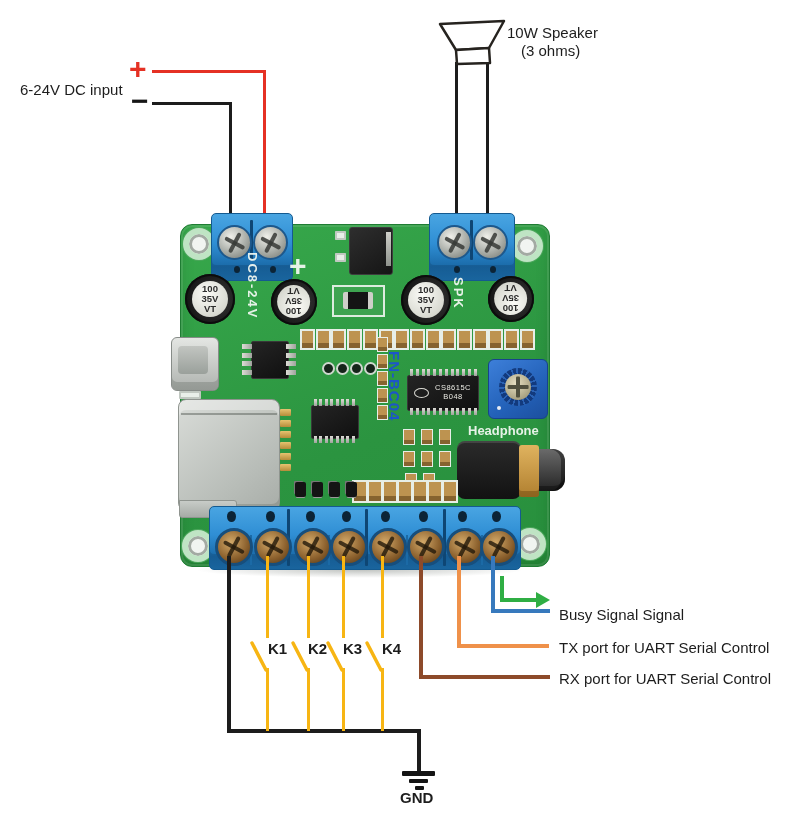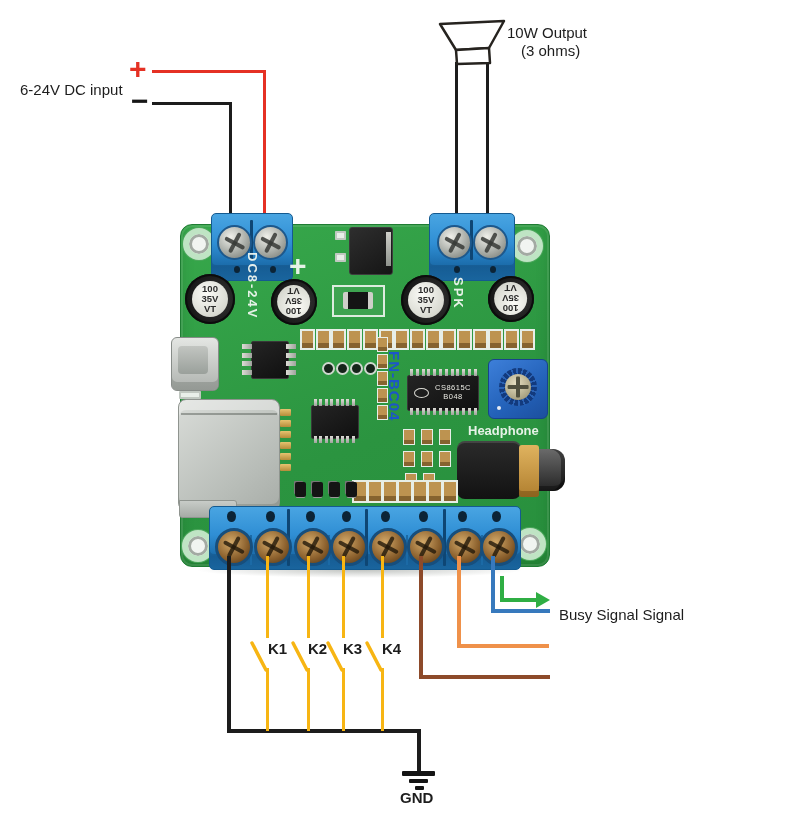--- a/index.html
+++ b/index.html
@@ -97,21 +97,21 @@
 <div class="canvas">
 
   <span class="lbl" style="left:20px;top:81px;">6-24V DC input</span>
   <span class="sym" style="left:129px;top:54px;color:var(--wire_red,#e53124);">+</span>
   <span class="sym" style="left:131px;top:86px;color:#161616;">−</span>
   <div class="wire red" style="left:152px;top:70px;width:114px;height:3px;"></div>
   <div class="wire red" style="left:263px;top:70px;width:3px;height:145px;"></div>
   <div class="wire blk" style="left:152px;top:102px;width:80px;height:3px;"></div>
   <div class="wire blk" style="left:229px;top:102px;width:3px;height:113px;"></div>
 
-  <span class="lbl" style="left:507px;top:24px;">10W Output</span>
+  <span class="lbl" style="left:507px;top:24px;">10W Speaker</span>
   <span class="lbl" style="left:521px;top:42px;">(3 ohms)</span>
   <div class="wire blk" style="left:455px;top:62px;width:2.5px;height:153px;"></div>
   <div class="wire blk" style="left:486px;top:61px;width:2.5px;height:154px;"></div>
 
   <div class="board-shadow"></div>
   <div class="board">
 
     <div class="hole" style="left:2px;top:3px;"></div>
     <div class="hole" style="left:330px;top:5px;"></div>
     <div class="hole" style="left:1px;top:305px;"></div>
@@ -404,13 +404,15 @@
   <div class="wire brn" style="left:419px;top:675px;width:131px;height:3.5px;"></div>
   <div class="wire org" style="left:457px;top:556px;width:3.5px;height:92px;"></div>
   <div class="wire org" style="left:457px;top:644px;width:92px;height:3.5px;"></div>
   <div class="wire blu" style="left:491px;top:556px;width:3.5px;height:57px;"></div>
   <div class="wire blu" style="left:491px;top:609px;width:59px;height:3.5px;"></div>
   <div class="wire grn" style="left:500px;top:576px;width:3.5px;height:26px;"></div>
   <div class="wire grn" style="left:500px;top:598px;width:38px;height:3.5px;"></div>
   <div class="arrowhead" style="left:536px;top:592px;"></div>
 
   <span class="lbl" style="left:559px;top:606px;">Busy Signal Signal</span>
+  <span class="lbl" style="left:559px;top:639px;">TX port for UART Serial Control</span>
+  <span class="lbl" style="left:559px;top:670px;">RX port for UART Serial Control</span>
 </div>
 
 </body></html>

